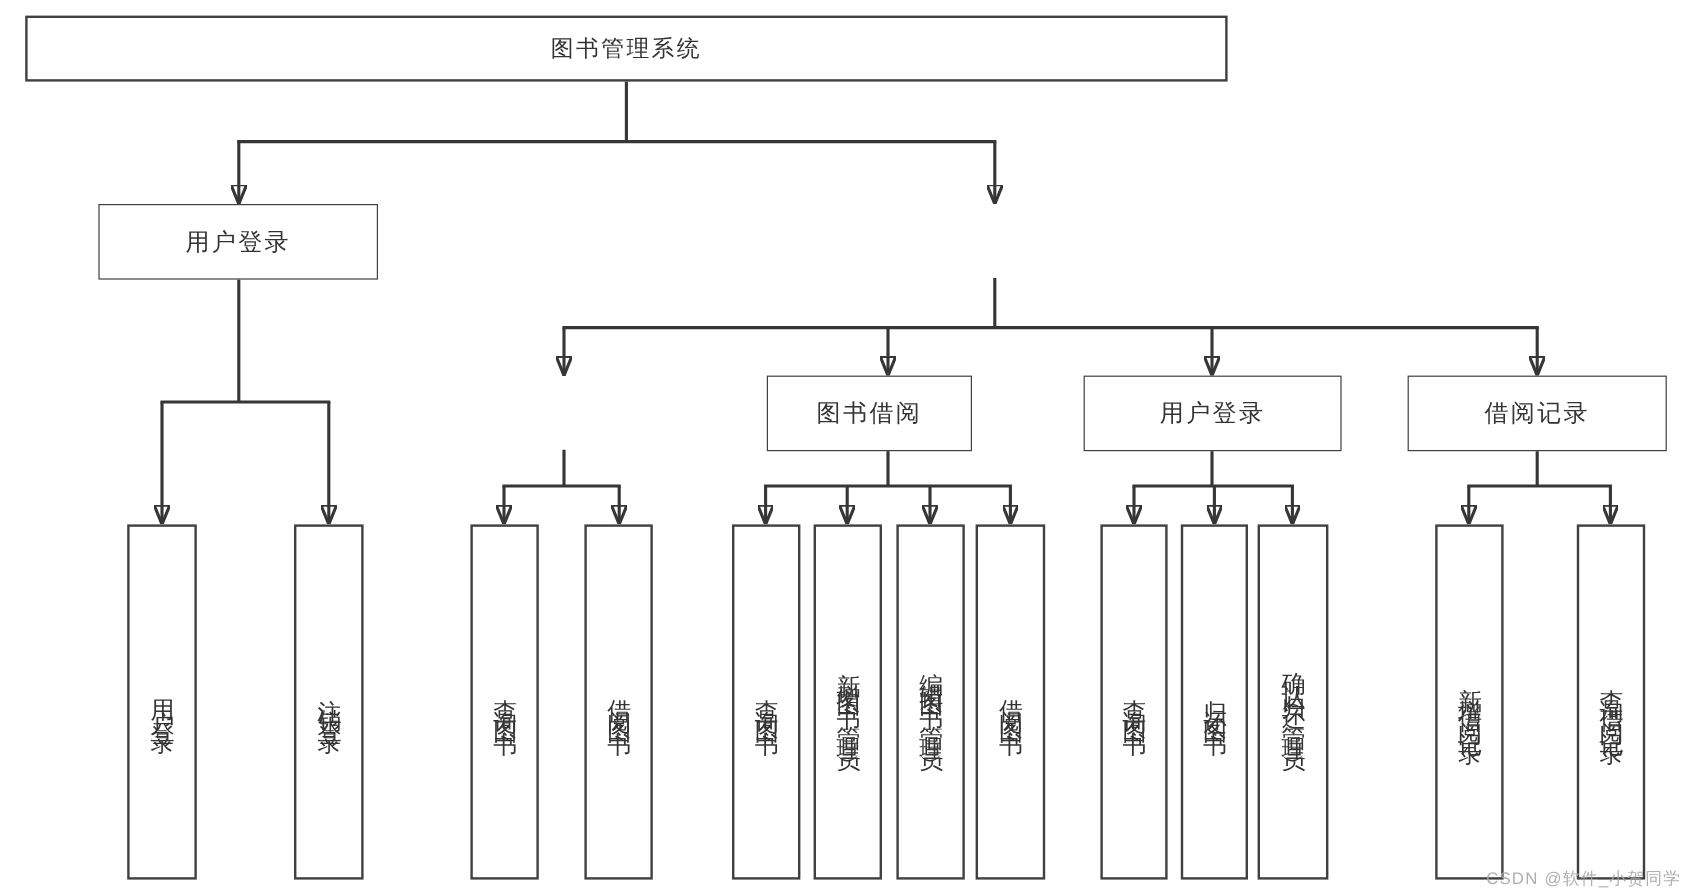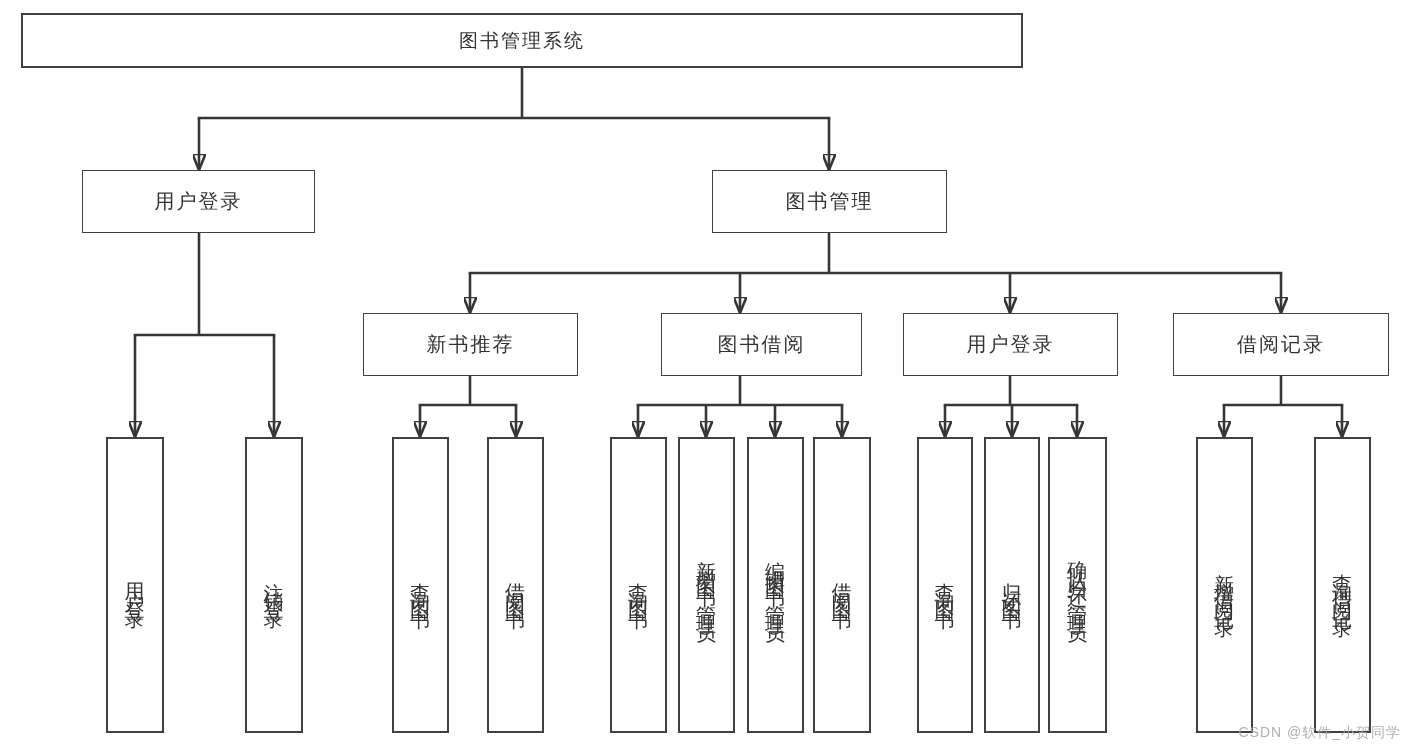--- a/index.html
+++ b/index.html
@@ -105,24 +105,22 @@
     <line x1="1012" y1="405" x2="1012" y2="437" marker-end="url(#arr)"></line>
     <line x1="1077" y1="405" x2="1077" y2="437" marker-end="url(#arr)"></line>
 
     <line x1="1224" y1="405" x2="1224" y2="437" marker-end="url(#arr)"></line>
     <line x1="1342" y1="405" x2="1342" y2="437" marker-end="url(#arr)"></line>
   </svg>
 
   <div class="box hbox rootbox" style="left:21px; top:13px; width:1002px; height:55px;">图书管理系统</div>
 
   <div class="box hbox" style="left:82px; top:170px; width:233px; height:63px;">用户登录</div>
-  <div class="box hbox" style="left:712px; top:170px; width:235px; height:63px;">图书管理</div>
 
-  <div class="box hbox" style="left:363px; top:313px; width:215px; height:63px;">新书推荐</div>
-  <div class="box hbox" style="left:661px; top:313px; width:201px; height:63px;">图书借阅</div>
+  <div class="box hbox" style="left:639px; top:313px; width:171px; height:63px;">图书借阅</div>
   <div class="box hbox" style="left:903px; top:313px; width:215px; height:63px;">用户登录</div>
   <div class="box hbox" style="left:1173px; top:313px; width:216px; height:63px;">借阅记录</div>
 
   <div class="box vbox" style="left:106px; top:437px; width:58px; height:296px;">用户登录</div>
   <div class="box vbox" style="left:245px; top:437px; width:58px; height:296px;">注销登录</div>
 
   <div class="box vbox" style="left:392px; top:437px; width:57px; height:296px;">查询图书</div>
   <div class="box vbox" style="left:487px; top:437px; width:57px; height:296px;">借阅图书</div>
 
   <div class="box vbox" style="left:610px; top:437px; width:57px; height:296px;">查询图书</div>

